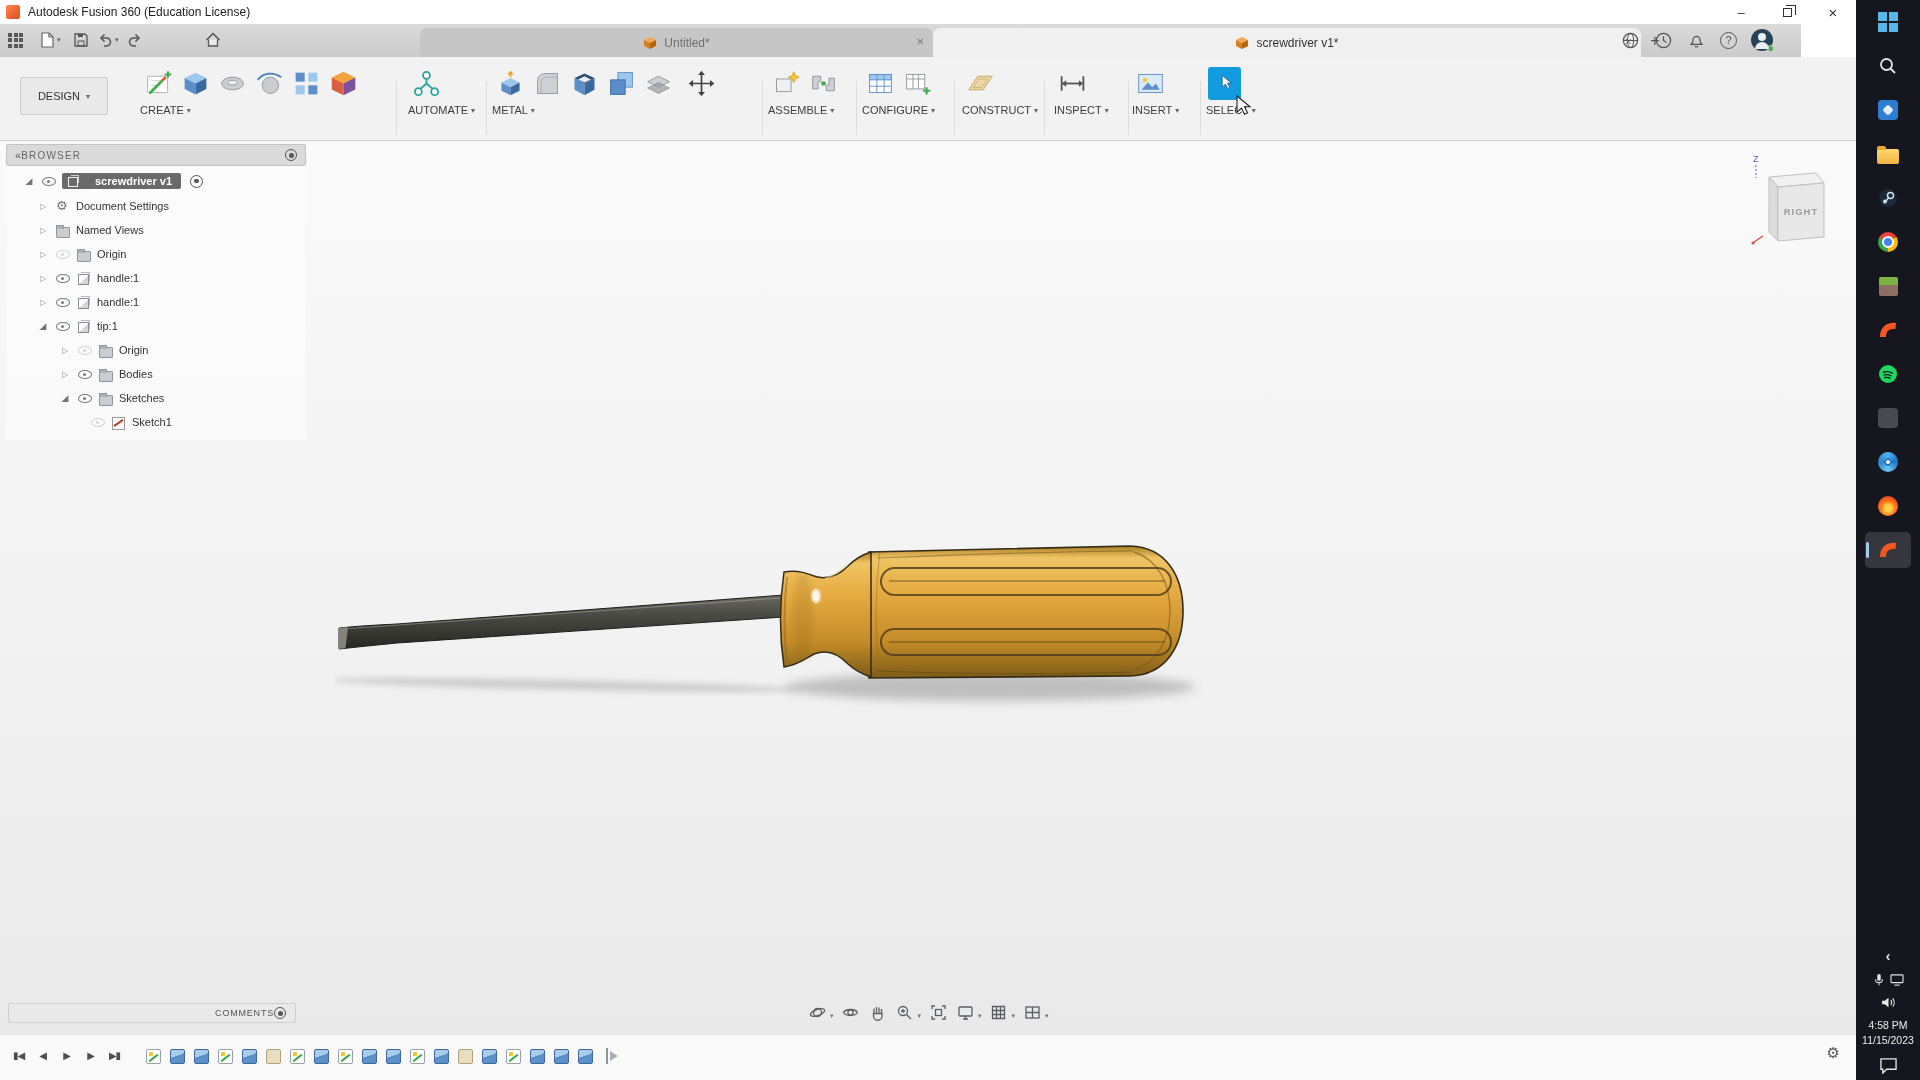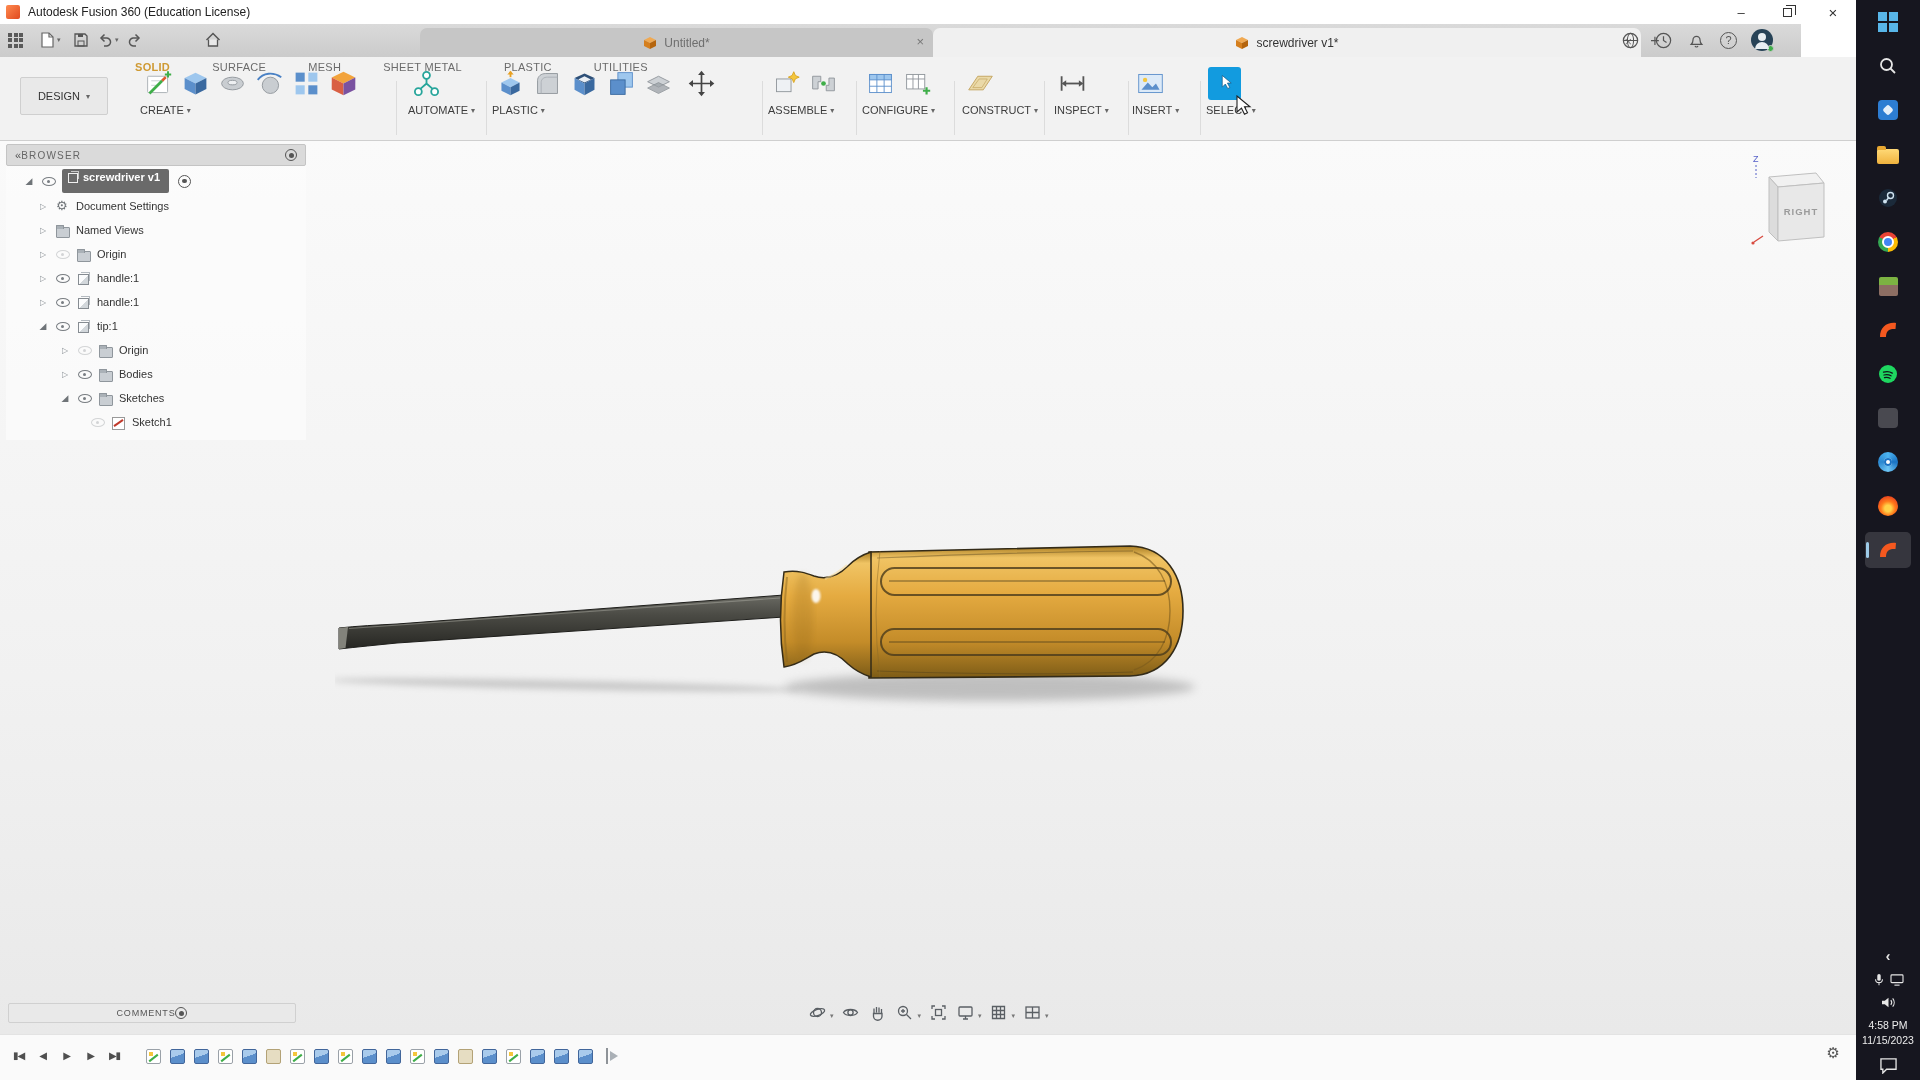--- a/index.html
+++ b/index.html
@@ -80,31 +80,31 @@
   .eye::after{content:"";position:absolute;left:6px;top:5.8px;width:3.4px;height:3.4px;background:#787d82;border-radius:50%}
   .eye[data-eye="off"]{opacity:.3}
   .ticon{width:16px;height:15px;position:relative;flex:none}
   .ticon[data-icon="gear"]::before{content:"⚙";position:absolute;left:1px;top:0;font-size:13px;line-height:14px;color:#6f7478}
   .ticon[data-icon="folder"]::before{content:"";position:absolute;left:1px;top:4px;width:12px;height:9px;background:#c9ced3;border:1px solid #8f969c;border-radius:1px}
   .ticon[data-icon="folder"]::after{content:"";position:absolute;left:1px;top:2px;width:6px;height:3px;background:#aab1b7;border:1px solid #8f969c;border-bottom:none;border-radius:1px 1px 0 0}
   .ticon[data-icon="component"]::before{content:"";position:absolute;left:2px;top:3px;width:9px;height:9px;background:linear-gradient(135deg,#fbfcfd 0 55%,#d2d7db 55%);border:1px solid #868c92}
   .ticon[data-icon="component"]::after{content:"";position:absolute;left:5px;top:1px;width:8px;height:8px;border:1px solid #b4bac0;border-left:none;border-bottom:none}
   .ticon[data-icon="sketch"]::before{content:"";position:absolute;left:1px;top:2px;width:11px;height:11px;background:#fff;border:1px solid #999}
   .ticon[data-icon="sketch"]::after{content:"";position:absolute;left:2px;top:7px;width:11px;height:2px;background:#c0392b;transform:rotate(-35deg)}
-  .rootbox{display:flex;align-items:center;background:#6a6a6a;border-radius:2px;padding:2px 9px 10px 5px;gap:3px}
+  .rootbox{display:flex;align-items:center;background:#6a6a6a;border-radius:2px;padding:2px 9px 2px 5px;gap:15px}
   .rootbox .lbl{color:#fff;font-weight:bold;font-size:11px}
   .rticon{width:13px;height:12px;position:relative}
   .rticon::before{content:"";position:absolute;left:1px;top:2px;width:8px;height:8px;border:1.2px solid #f0f0f0}
   .rticon::after{content:"";position:absolute;left:4px;top:0;width:7px;height:7px;border:1.2px solid #c9c9c9;border-left:none;border-bottom:none}
   .radio{width:13px;height:13px;border:1.4px solid #555;border-radius:50%;position:relative;flex:none;margin-left:4px}
   .radio::after{content:"";position:absolute;inset:3.2px;background:#555;border-radius:50%}
 
   
   .comments{position:absolute;left:8px;top:1003px;width:288px;height:20px;background:#e9e9e9;border:1px solid #d0d0d0;border-radius:2px;
-    display:flex;align-items:center;justify-content:center;padding:0 9px;font-size:9px;letter-spacing:.8px;color:#555;z-index:10}
+    display:flex;align-items:center;justify-content:flex-end;padding:0 9px;font-size:9px;letter-spacing:.8px;color:#555;z-index:10}
   .navbar{position:absolute;left:806px;top:1000px;height:24px;display:flex;align-items:center;gap:5px;z-index:10}
   .nicon{width:22px;height:22px;display:flex;align-items:center;justify-content:center}
   .nicon svg{width:17px;height:17px;stroke:#5a5f64;fill:none;stroke-width:1.3}
   .ncaret{font-size:7px;color:#777;margin:8px 1px 0 -3px}
 
   
   .timelinebar{position:absolute;left:0;top:1034px;width:1856px;height:46px;background:#fafafa;border-top:1px solid #e3e3e3}
   .tl-controls{position:absolute;left:10px;top:11px;display:flex;gap:7px}
   .tl-btn{min-width:17px;height:18px;font-size:10px;color:#4f4f4f;display:flex;align-items:center;justify-content:center;letter-spacing:-1px}
   .tl-feats{position:absolute;left:146px;top:13px;display:flex;gap:9px;align-items:center}
@@ -242,28 +242,20 @@
           <path d="M8.5 15.8a1.6 1.6 0 0 0 3 0" fill="none" stroke="#555" stroke-width="1.3"></path>
         </svg>
       <span class="help-circ">?</span>
       <span class="avatar">
           <span class="dot"></span>
         </span>
     </div>
   </div>
 
   <div class="ribbon">
-    <div class="rtabs">
-      <span class="rtab active">SOLID</span>
-      <span class="rtab">SURFACE</span>
-      <span class="rtab">MESH</span>
-      <span class="rtab">SHEET METAL</span>
-      <span class="rtab">PLASTIC</span>
-      <span class="rtab">UTILITIES</span>
-    </div>
     <div class="design-btn">
       <span>DESIGN</span>
         <span class="caret">▾</span>
     </div>
 
     <div class="rgroup" style="left:140px;width:246px">
       <div class="ricons">
         <span class="ricon">
             <svg viewBox="0 0 32 32">
               <rect x="4" y="8" width="22" height="18" rx="1" fill="#fff" stroke="#a7adb3"></rect>
@@ -374,21 +366,21 @@
             <svg viewBox="0 0 34 34">
               <path d="M17 6v22M6 17h22" stroke="#444" stroke-width="2"></path>
               <path d="M17 2l-4 5h8Z" fill="#444"></path>
               <path d="M17 32l-4-5h8Z" fill="#444"></path>
               <path d="M2 17l5-4v8Z" fill="#444"></path>
               <path d="M32 17l-5-4v8Z" fill="#444"></path>
             </svg>
           </span>
       </div>
       <div class="rlabel">
-          <span>PLASTIC</span>
+          <span>METAL</span>
           <span class="caret">▾</span>
         </div>
     </div>
     <span class="rsep" style="left:762px"></span>
 
     <div class="rgroup" style="left:768px;width:82px">
       <div class="ricons">
         <span class="ricon">
             <svg viewBox="0 0 32 32">
               <rect x="5" y="11" width="16" height="14" fill="#eef1f4" stroke="#8f959a"></rect>

